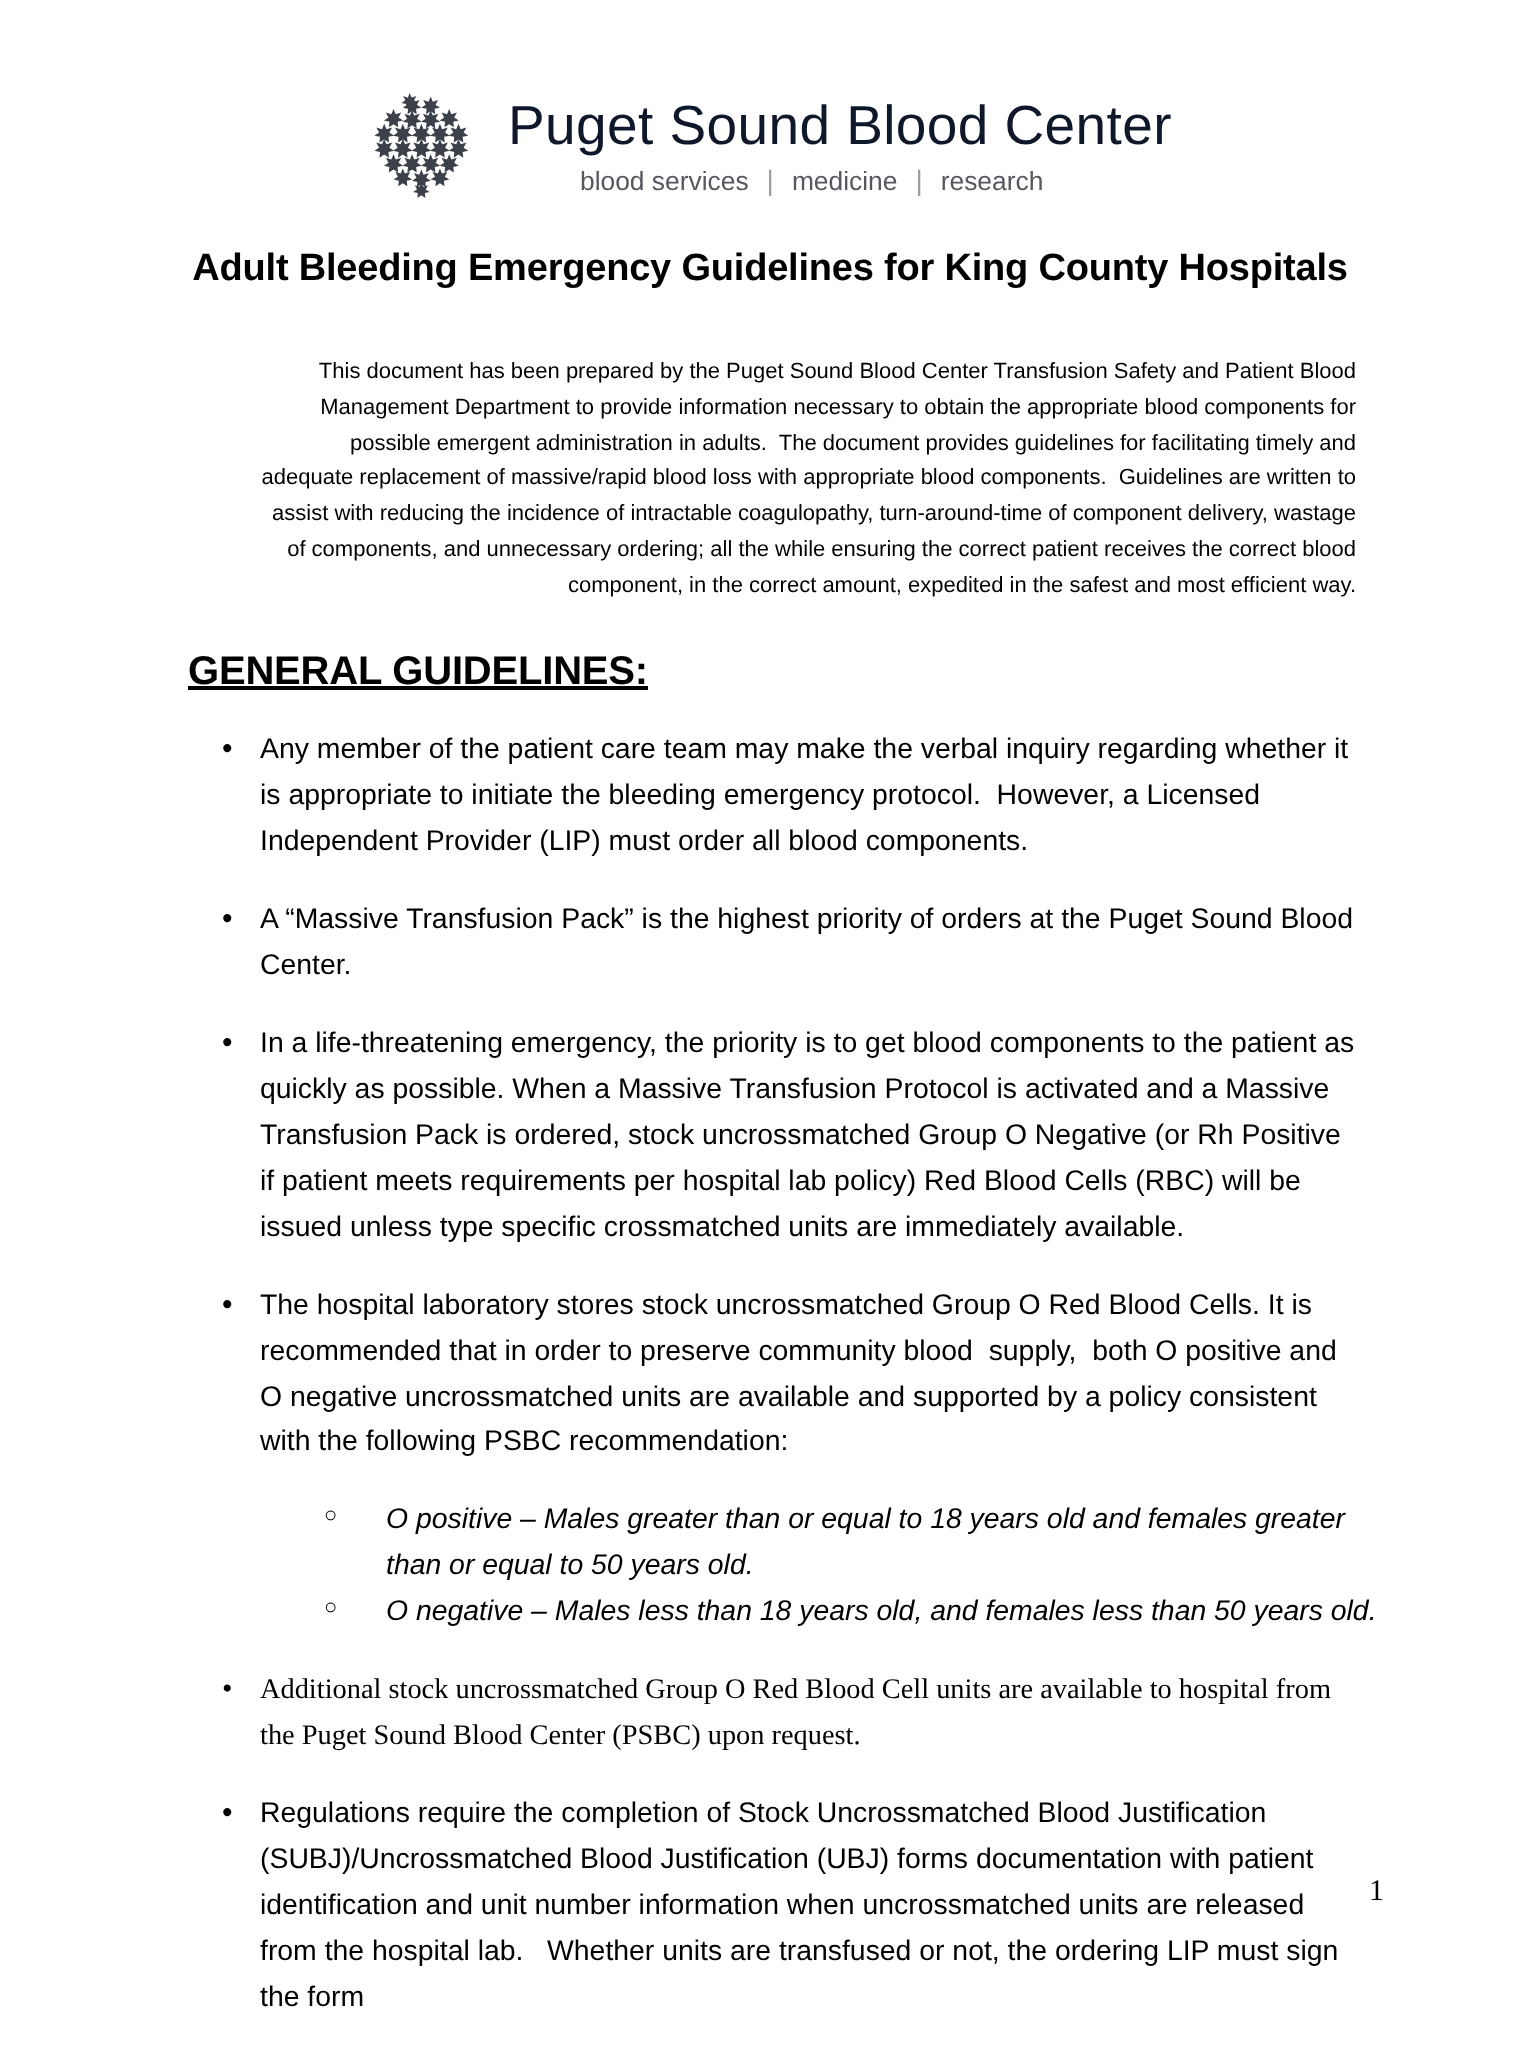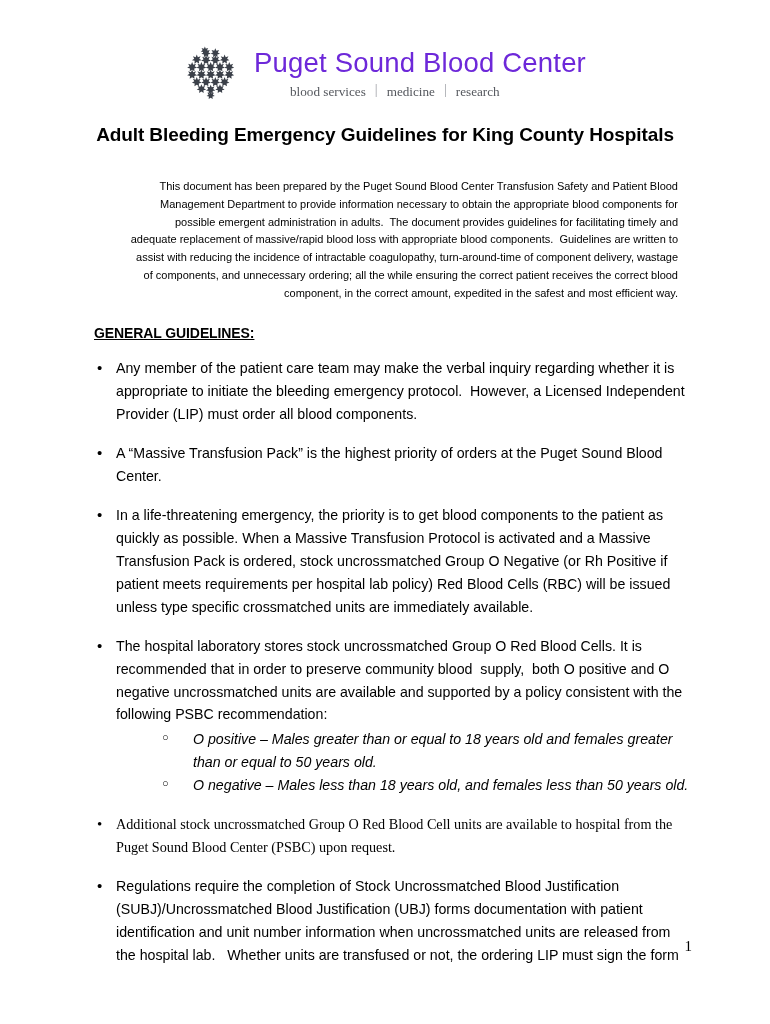--- a/index.html
+++ b/index.html
@@ -47,32 +47,32 @@
   .logo-text {
     display: flex;
     flex-direction: column;
     justify-content: center;
     line-height: 1;
   }
   .logo-wordmark {
     font-family: "Liberation Sans", sans-serif;
     font-size: 27.5px;
     letter-spacing: 0.2px;
-    color: #6d28d9;
+    color: #0f172a;
     white-space: nowrap;
     line-height: 1.08;
   }
   .logo-tagline {
     margin-top: 6px;
-    font-family: Liberation Serif, serif;
+    font-family: Liberation Sans, sans-serif;
     font-size: 13.2px;
     color: #55585e;
     white-space: nowrap;
     display: flex;
-    align-items: flex-end;
+    align-items: flex-start;
     padding-left: 36px;
   }
   .logo-tagline .sep {
     color: #9a9da2;
     margin: 0 9px;
     font-size: 14px;
     position: relative;
     top: -1px;
   }
 
@@ -100,29 +100,29 @@
     padding-left: 20px;
     font-size: 11px;
     line-height: 1.615;
     text-align: right;
     white-space: pre-wrap;
   }
 
   .section-heading {
     margin: 23px 0 0 0;
     padding-left: 0px;
-    font-size: 14px;
+    font-size: 20px;
     font-weight: bold;
     text-decoration: underline;
     letter-spacing: -0.1px;
   }
 
   ul.bullets {
     list-style: none;
-    margin: 2px;
+    margin: 16px;
     padding: 0;
   }
   ul.bullets > li.bullet {
     position: relative;
     padding-left: 20px;
     margin-top: 16px;
     font-size: 14.2px;
     line-height: 1.615;
     white-space: pre-wrap;
   }

